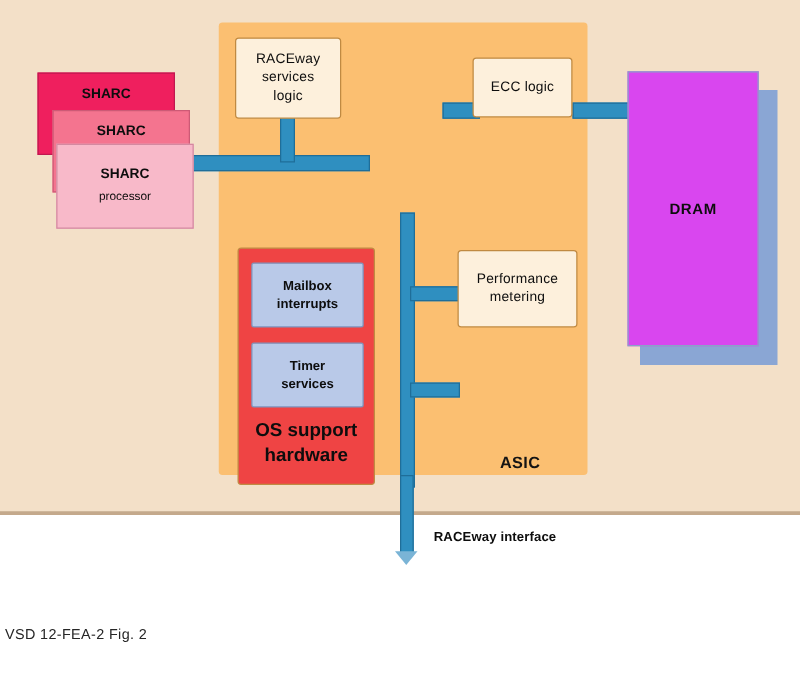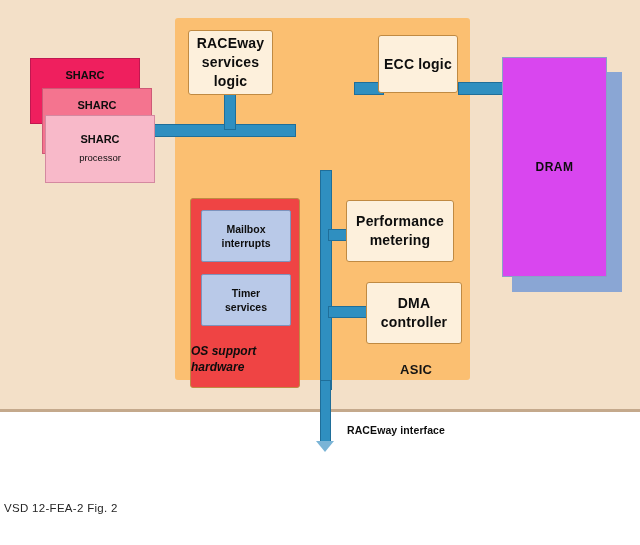--- a/index.html
+++ b/index.html
@@ -47,22 +47,22 @@
   .cream-box {
     position: absolute;
     background: #fdf0dc;
     border: 1px solid #c08a42;
     border-radius: 3px;
     box-sizing: border-box;
     display: flex;
     align-items: center;
     justify-content: center;
     text-align: center;
-    font-size: 14px;
-    font-weight: bold;
+    font-size: 11px;
+    font-weight: normal;
     color: #0d0d0d;
     line-height: 1.35;
     letter-spacing: 0.2px;
   }
   
   .blue-box {
     position: absolute;
     background: #b9c9e8;
     border: 1px solid #7d93bd;
     border-radius: 2px;
@@ -144,25 +144,25 @@
     left: 190px; top: 198px;
     width: 110px; height: 190px;
     background: #ef4444;
     border: 1px solid #c08a42;
     border-radius: 3px;
     box-sizing: border-box;
   }
   #os-panel-label {
     position: absolute;
     left: 0; right: 0; bottom: 12px;
-    font-size: 12px;
+    text-align: center;
+    font-size: 15px;
     font-weight: bold;
     color: #0d0d0d;
     line-height: 1.35;
-    font-style: italic;
   }
   
   #raceway-stem {
     position: absolute;
     left: 320px; top: 380px;
     width: 11px; height: 64px;
     background: #2f8fc0;
     border: 1px solid #1f6e99;
     box-sizing: border-box;
   }
@@ -231,37 +231,31 @@
 
   <div class="cream-box" style="left:188px; top:30px; width:85px; height:65px;">
     <span>
       <span>RACEway</span><br>
       <span>services</span><br>
       <span>logic</span>
     </span>
   </div>
 
 
-  <div class="cream-box" style="left:378px; top:35px; width:80px; height:58px;">
+  <div class="cream-box" style="left:378px; top:46px; width:80px; height:48px;">
     <span>ECC logic</span>
   </div>
 
-  <div class="cream-box" style="left:346px; top:200px; width:108px; height:62px;">
+  <div class="cream-box" style="left:366px; top:200px; width:96px; height:62px;">
     <span>
       <span>Performance</span><br>
       <span>metering</span>
     </span>
   </div>
 
-  <div class="cream-box" style="left:366px; top:282px; width:96px; height:62px;">
-    <span>
-      <span>DMA</span><br>
-      <span>controller</span>
-    </span>
-  </div>
 
   <div id="os-panel">
     <div class="blue-box" style="left:10px; top:11px; width:90px; height:52px;">
       <span>
         <span>Mailbox</span><br>
         <span>interrupts</span>
       </span>
     </div>
     <div class="blue-box" style="left:10px; top:75px; width:90px; height:52px;">
       <span>

